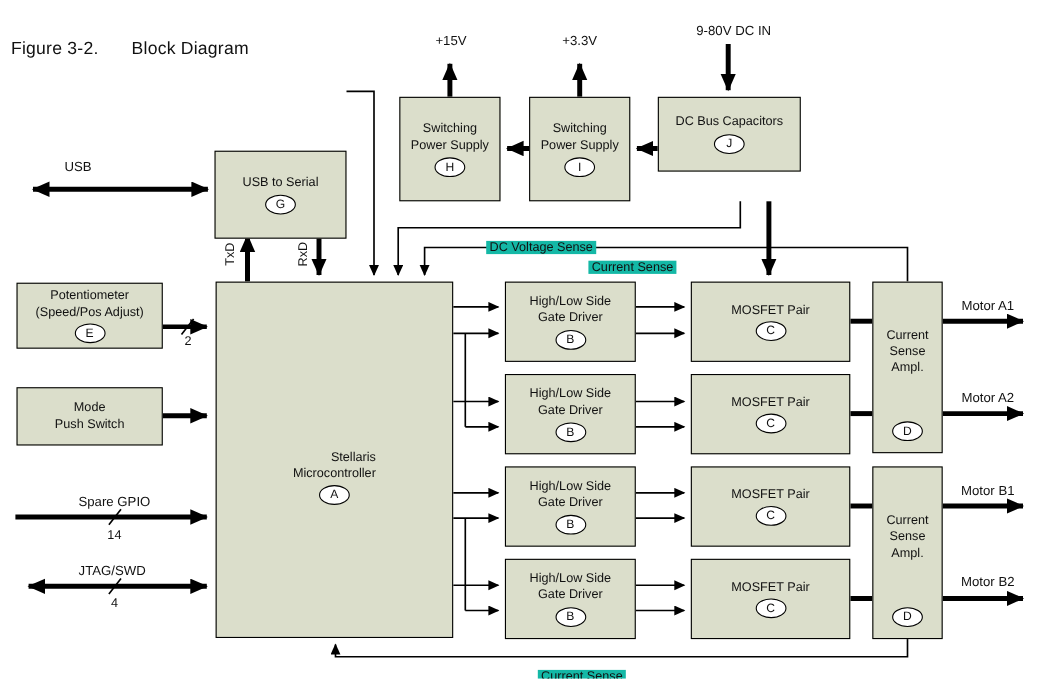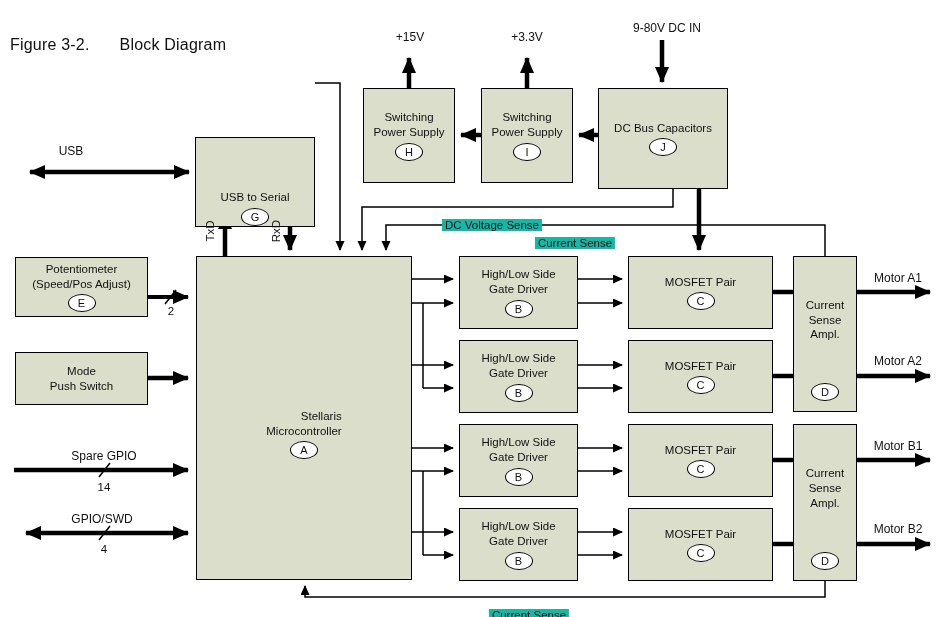--- a/index.html
+++ b/index.html
@@ -106,38 +106,38 @@
       <line x1="857" y1="292" x2="930" y2="292" stroke-width="4.5" marker-end="url(#ahThick)"></line>
       <line x1="857" y1="376" x2="930" y2="376" stroke-width="4.5" marker-end="url(#ahThick)"></line>
       <line x1="857" y1="460" x2="930" y2="460" stroke-width="4.5" marker-end="url(#ahThick)"></line>
       <line x1="857" y1="544" x2="930" y2="544" stroke-width="4.5" marker-end="url(#ahThick)"></line>
 
       <polyline points="825,581 825,597 305,597 305,586" stroke-width="1.5" marker-end="url(#ahThin)"></polyline>
     </g>
   </svg>
 
 
-  <div class="block" style="left:195px;top:137px;width:120px;height:90px;justify-content:flex-end;">
+  <div class="block" style="left:195px;top:137px;width:120px;height:80px;">
     <div class="lbl">USB to Serial</div>
     <div class="badge">G</div>
   </div>
 
   <div class="block" style="left:363px;top:88px;width:92px;height:95px;">
     <div class="lbl">Switching
 Power Supply</div>
     <div class="badge">H</div>
   </div>
 
   <div class="block" style="left:481px;top:88px;width:92px;height:95px;">
     <div class="lbl">Switching
 Power Supply</div>
     <div class="badge">I</div>
   </div>
 
-  <div class="block" style="left:598px;top:88px;width:130px;height:101px;">
+  <div class="block" style="left:598px;top:88px;width:130px;height:68px;">
     <div class="lbl">DC Bus Capacitors</div>
     <div class="badge">J</div>
   </div>
 
   <div class="block" style="left:15px;top:257px;width:133px;height:60px;">
     <div class="lbl">Potentiometer
 (Speed/Pos Adjust)</div>
     <div class="badge">E</div>
   </div>
 
@@ -210,20 +210,20 @@
   <div class="lab vert" style="left:276px;top:231px;">RxD</div>
   <div class="lab ctr f12" style="left:410px;top:37px;">+15V</div>
   <div class="lab ctr f12" style="left:527px;top:37px;">+3.3V</div>
   <div class="lab ctr f12" style="left:667px;top:28px;">9-80V DC IN</div>
   <div class="lab ctr onwire" style="left:492px;top:207px;">DC Voltage Sense</div>
   <div class="lab ctr onwire" style="left:575px;top:225px;">Current Sense</div>
   <div class="lab ctr onwire" style="left:529px;top:597px;">Current Sense</div>
   <div class="lab ctr" style="left:171px;top:311px;">2</div>
   <div class="lab ctr f12" style="left:104px;top:456px;">Spare GPIO</div>
   <div class="lab ctr" style="left:104px;top:487px;">14</div>
-  <div class="lab ctr f12" style="left:102px;top:519px;">GPIO/SWD</div>
+  <div class="lab ctr f12" style="left:102px;top:519px;">JTAG/SWD</div>
   <div class="lab ctr" style="left:104px;top:549px;">4</div>
   <div class="lab ctr f12" style="left:898px;top:278px;">Motor A1</div>
   <div class="lab ctr f12" style="left:898px;top:361px;">Motor A2</div>
   <div class="lab ctr f12" style="left:898px;top:446px;">Motor B1</div>
   <div class="lab ctr f12" style="left:898px;top:529px;">Motor B2</div>
 
 </div>
 
 </body></html>

